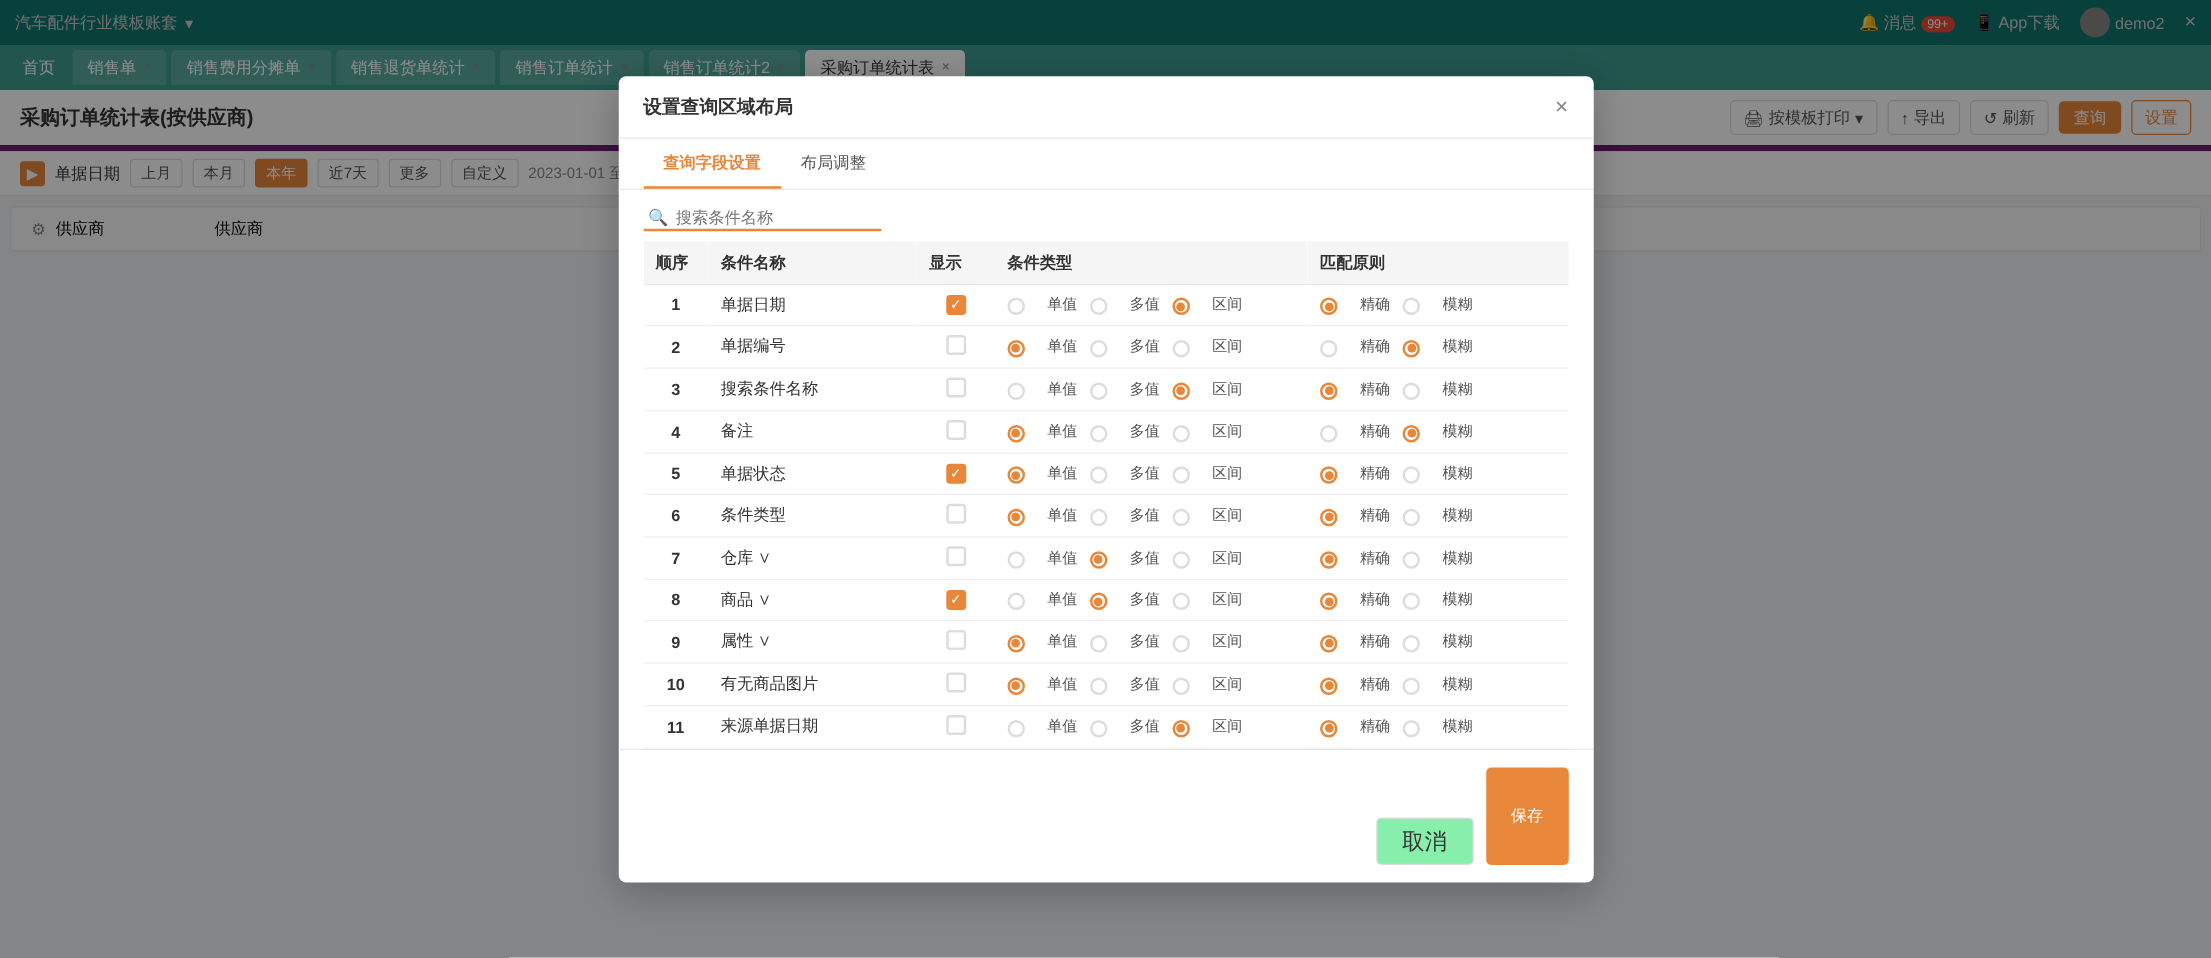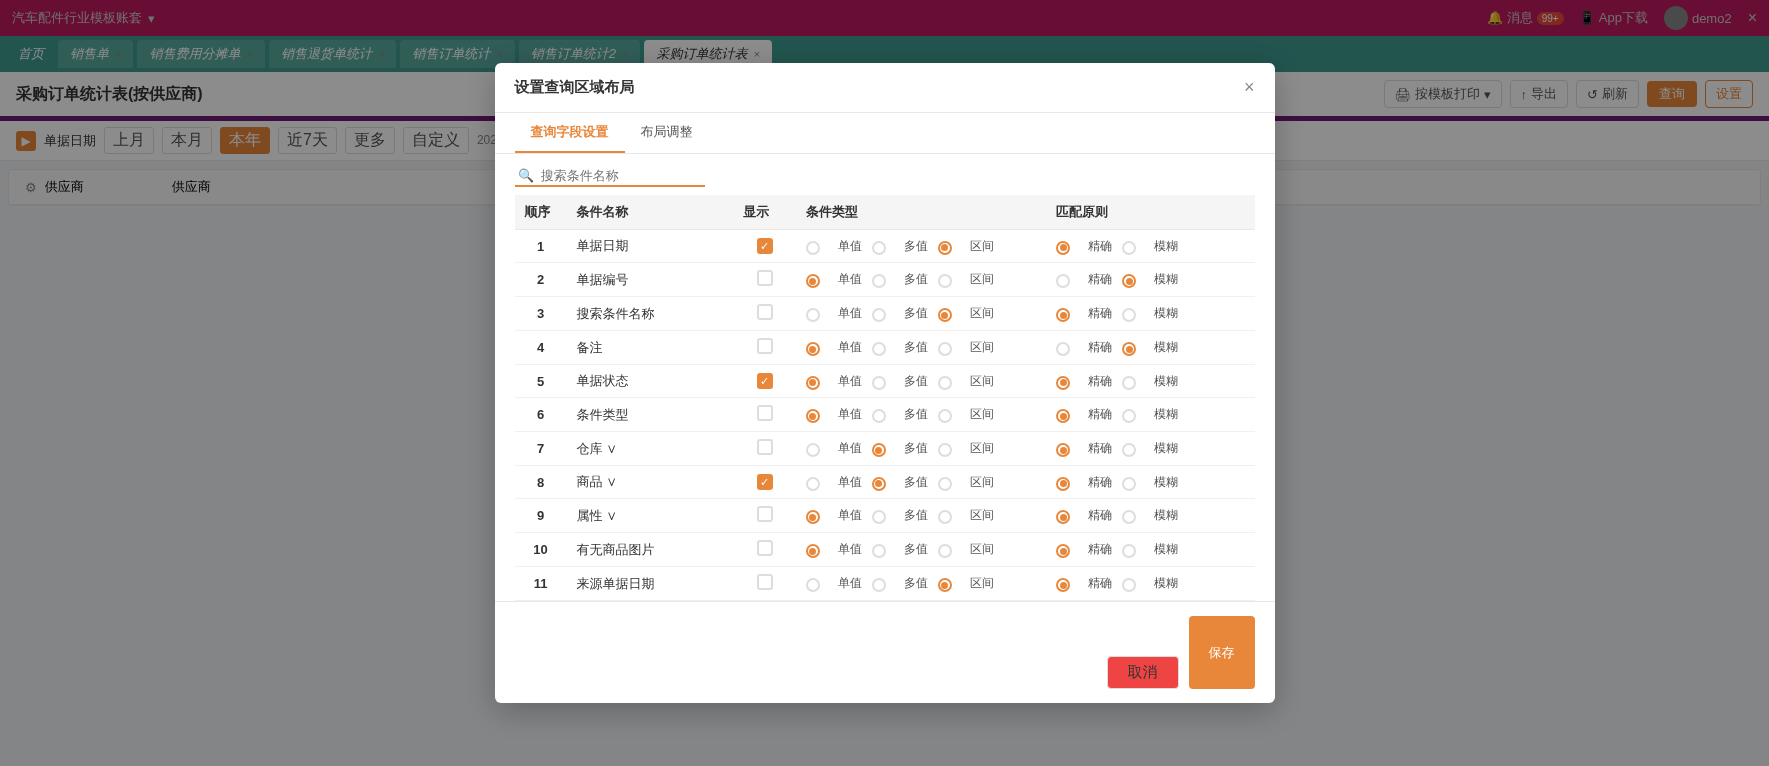--- a/index.html
+++ b/index.html
@@ -1,41 +1,40 @@
 <!DOCTYPE html>
 <html><head>
   <meta charset="utf-8">
   <style>
     * { box-sizing: border-box; margin: 0; padding: 0; }
     body { font-family: "Microsoft YaHei", Arial, sans-serif; font-size: 13px; background: #f0f2f5; overflow: hidden; }
 
     
     .top-nav {
-      background: #be185d;
+      background: #0f766e;
       height: 36px;
       display: flex;
       align-items: center;
       justify-content: space-between;
       padding: 0 12px;
       color: #ccc;
     }
     .top-nav-left { font-size: 13px; color: #ccc; display: flex; align-items: center; gap: 6px; }
     .top-nav-right { display: flex; align-items: center; gap: 16px; font-size: 13px; color: #ccc; }
     .badge { background: #e74c3c; color: white; border-radius: 10px; padding: 1px 5px; font-size: 10px; }
     .close-x { color: #ccc; cursor: pointer; font-size: 16px; }
 
     
     .tab-bar {
       background: #3d9b8f;
       height: 36px;
       display: flex;
       align-items: center;
       padding: 0 8px;
       gap: 4px;
-      font-style: italic;
     }
     .tab-item {
       background: rgba(255,255,255,0.15);
       color: white;
       padding: 4px 12px;
       border-radius: 4px 4px 0 0;
       font-size: 13px;
       cursor: pointer;
       display: flex;
       align-items: center;
@@ -65,21 +64,21 @@
     .toolbar {
       background: white;
       padding: 6px 16px;
       display: flex;
       align-items: center;
       gap: 8px;
       border-bottom: 1px solid #e8e8e8;
     }
     .toolbar-toggle { background: #e8873a; color: white; border: none; width: 20px; height: 20px; border-radius: 3px; cursor: pointer; font-size: 12px; }
     .date-label { font-size: 13px; color: #333; }
-    .date-btn { padding: 2px 8px; border: 1px solid #ddd; border-radius: 3px; background: white; cursor: pointer; font-size: 16px; color: #555; }
+    .date-btn { padding: 2px 8px; border: 1px solid #ddd; border-radius: 3px; background: white; cursor: pointer; font-size: 12px; color: #555; }
     .date-btn.active { background: #e8873a; color: white; border-color: #e8873a; }
     .date-range { font-size: 12px; color: #888; }
 
     
     .table-area {
       background: white;
       margin: 8px;
       border: 1px solid #e8e8e8;
       border-radius: 4px;
       overflow: hidden;
@@ -255,25 +254,25 @@
     
     .modal-footer {
       padding: 14px 20px;
       display: flex;
       justify-content: flex-end;
       gap: 10px;
       border-top: 1px solid #e8e8e8;
     }
     .btn-cancel {
       border: 1px solid #ddd;
-      background: #ef4444;
+      background: #86efac;
       padding: 6px 20px;
       border-radius: 4px;
       cursor: pointer;
-      font-size: 15px;
+      font-size: 18px;
       color: #333;
       margin-top: 40px;
     }
     .btn-save {
       background: #e8873a;
       color: white;
       border: none;
       padding: 6px 20px;
       border-radius: 4px;
       cursor: pointer;

